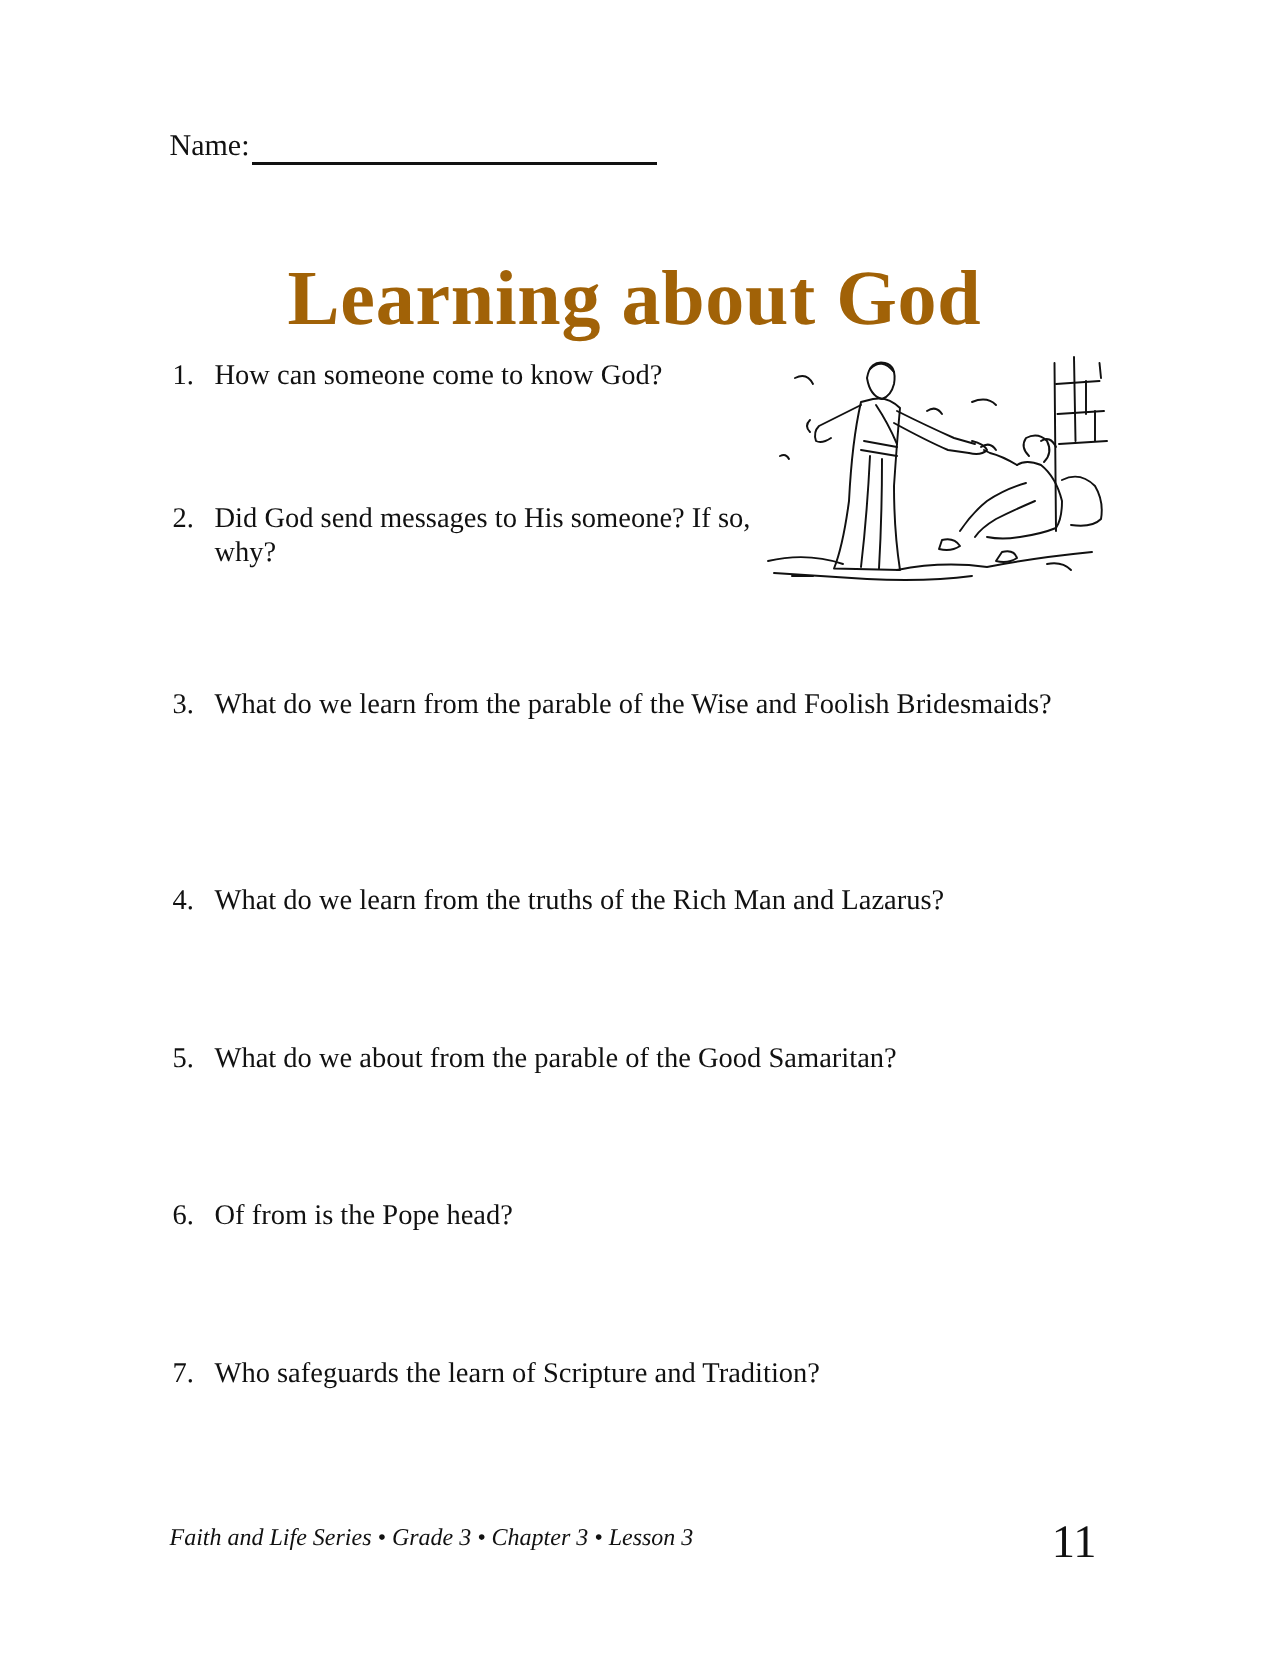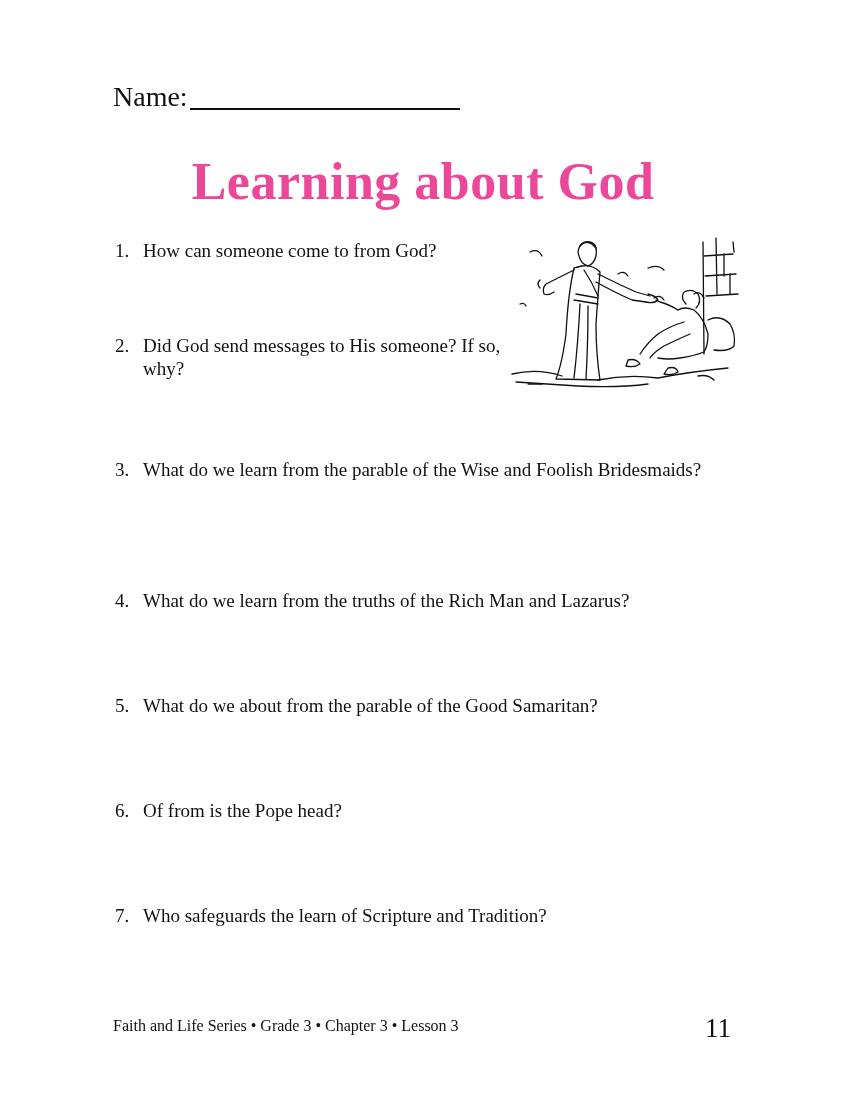--- a/index.html
+++ b/index.html
@@ -14,42 +14,42 @@
       overflow: hidden;
       font-family: "Liberation Serif", "DejaVu Serif", serif;
       color: #111111;
     }
     .name-row {
       position: absolute;
       left: 113px;
       top: 80px;
       display: flex;
       align-items: flex-end;
-      font-size: 28px;
+      font-size: 20px;
       line-height: 34px;
     }
     .name-line {
       display: inline-block;
       width: 270px;
       border-bottom: 2px solid #111;
       height: 28px;
       margin-left: 2px;
       margin-bottom: 4px;
     }
     .title {
       position: absolute;
       left: 0;
       width: 848px;
-      top: 150px;
+      top: 168px;
       text-align: center;
       font-family: "Liberation Serif", "DejaVu Serif", serif;
       font-weight: bold;
       font-size: 52px;
       line-height: 64px;
-      color: #ec4899;
+      color: #a16207;
       letter-spacing: 0.5px;
       padding-left: 0px;
       box-sizing: border-box;
     }
     .title span { position: relative; left: -1px; }
     .question {
       position: absolute;
       left: 115px;
       font-size: 19px;
       line-height: 23px;
@@ -66,46 +66,47 @@
       position: absolute;
       left: 508px;
       top: 234px;
       width: 235px;
       height: 158px;
     }
     .footer {
       position: absolute;
       left: 113px;
       top: 1016px;
+      font-style: italic;
       font-size: 16px;
       line-height: 20px;
     }
     .page-num {
       position: absolute;
       right: 117px;
       top: 1012px;
-      font-size: 27px;
+      font-size: 31px;
       line-height: 32px;
     }
   </style>
 </head>
 <body>
 
 <div class="name-row">
   <span>Name:</span>
   <span class="name-line"></span>
 </div>
 
 <div class="title">
   <span>Learning about God</span>
 </div>
 
 <div class="question" style="top:239px; width:380px;">
   <span class="q-num">1.</span>
-  <span class="q-text">How can someone come to from God?</span>
+  <span class="q-text">How can someone come to know God?</span>
 </div>
 
 <div class="question" style="top:334px; width:397px;">
   <span class="q-num">2.</span>
   <span class="q-text">Did God send messages to His someone? If so, why?</span>
 </div>
 
 <svg class="illustration" viewBox="0 0 235 158" xmlns="http://www.w3.org/2000/svg">
   <g fill="none" stroke="#111" stroke-width="1.3" stroke-linecap="round" stroke-linejoin="round">
 

